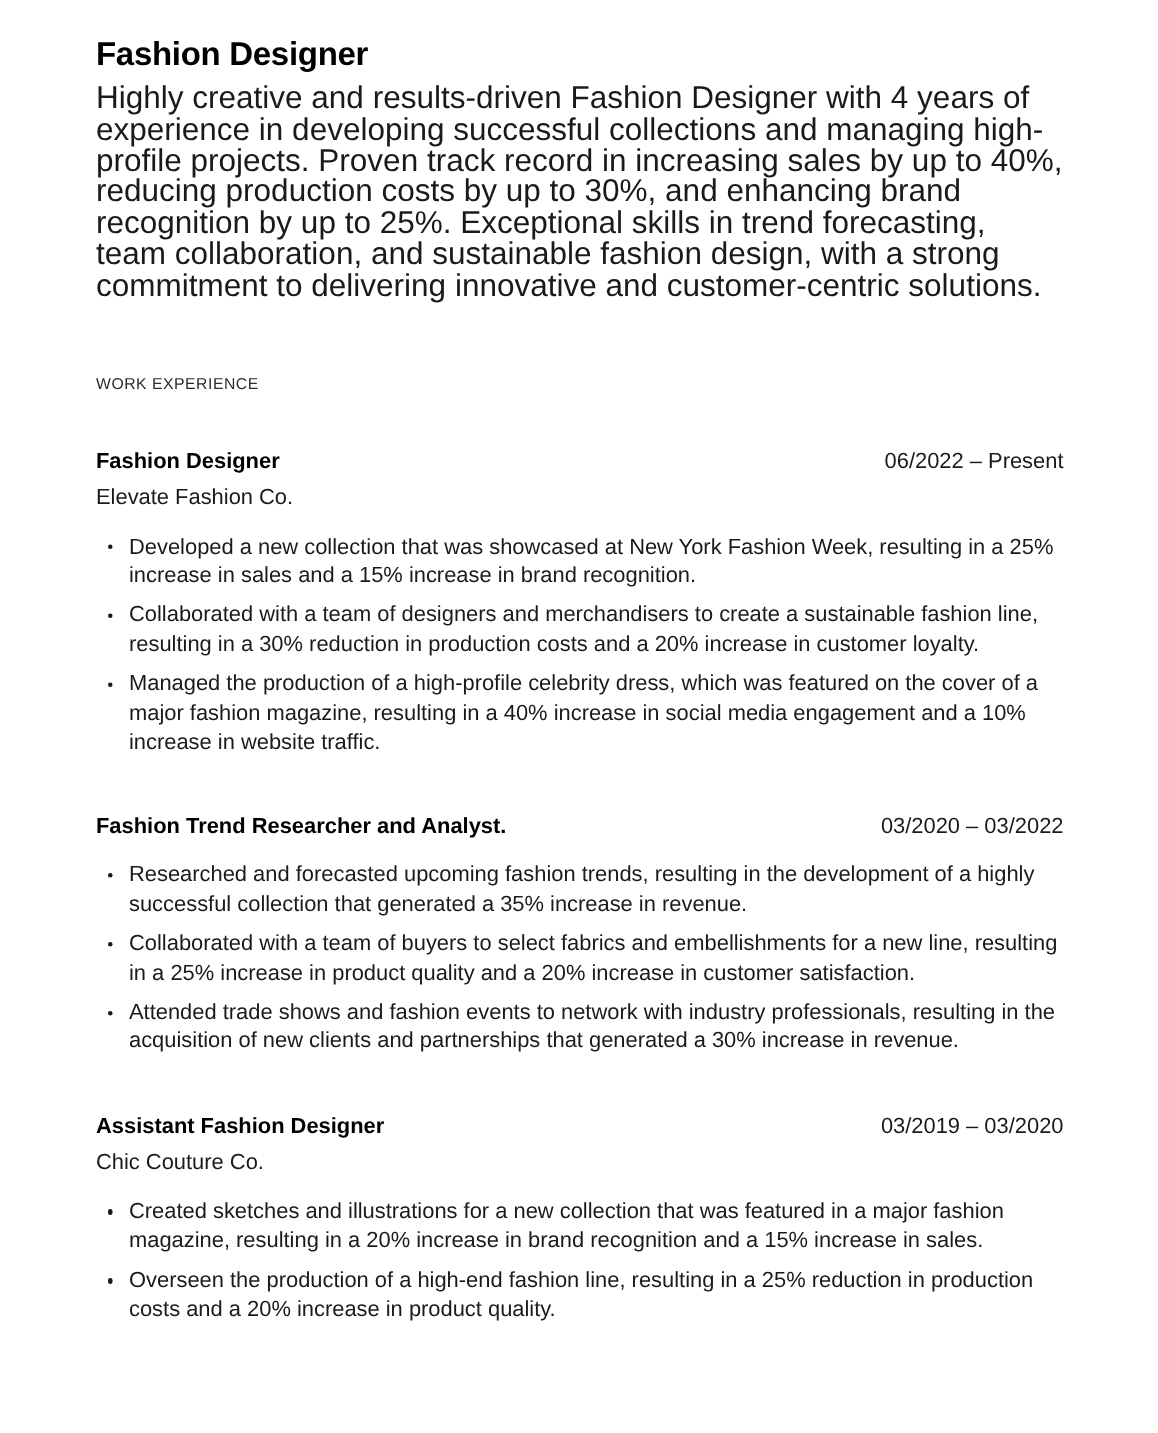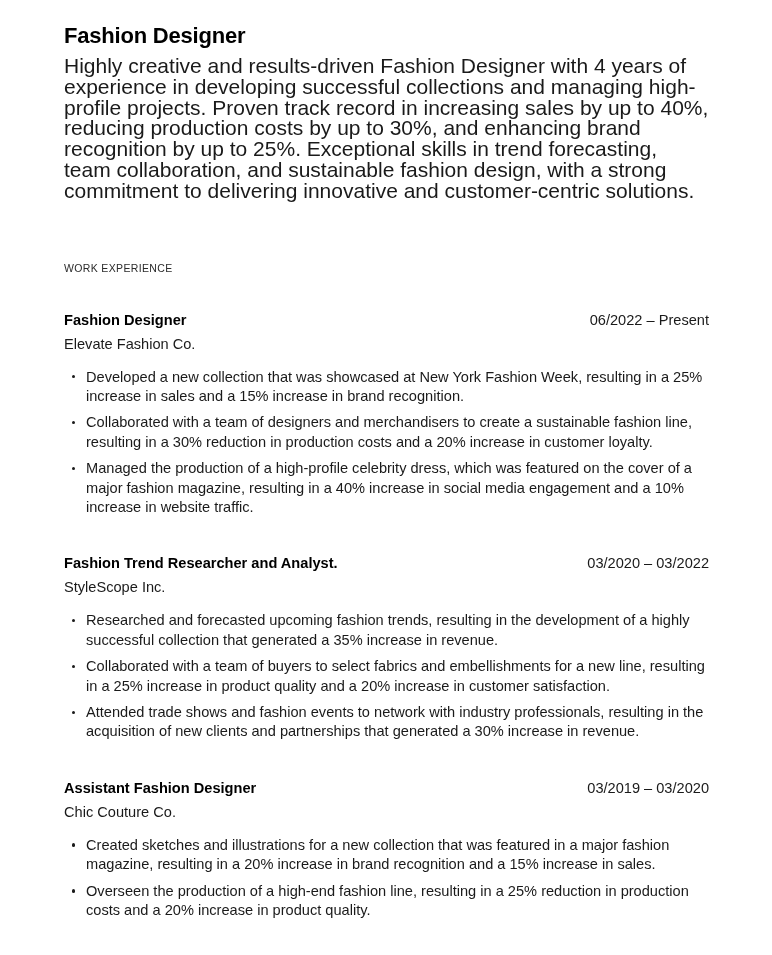--- a/index.html
+++ b/index.html
@@ -45,21 +45,21 @@
     color: #1a1a1a;
     text-align: left;
   }
 
   
   .section-label {
     font-size: 10.5px;
     letter-spacing: 0.35px;
     color: #2b2b2b;
     text-transform: uppercase;
-    margin-top: 60px;
+    margin-top: 48px;
     margin-bottom: 0;
   }
 
   
   .job {
     margin-top: 37px;
   }
   .job-headline {
     display: flex;
     align-items: baseline;
@@ -146,21 +146,20 @@
           <span>Managed the production of a high-profile celebrity dress, which was featured on the cover of a major fashion magazine, resulting in a 40% increase in social media engagement and a 10% increase in website traffic.</span>
         </li>
       </ul>
     </div>
 
     <div class="job">
       <div class="job-headline">
         <div class="job-title">Fashion Trend Researcher and Analyst.</div>
         <div class="job-dates">03/2020 – 03/2022</div>
       </div>
-      <div class="job-company">StyleScope Inc.</div>
       <ul class="bullets">
         <li>
           <span class="dot"></span>
           <span>Researched and forecasted upcoming fashion trends, resulting in the development of a highly successful collection that generated a 35% increase in revenue.</span>
         </li>
         <li>
           <span class="dot"></span>
           <span>Collaborated with a team of buyers to select fabrics and embellishments for a new line, resulting in a 25% increase in product quality and a 20% increase in customer satisfaction.</span>
         </li>
         <li>

